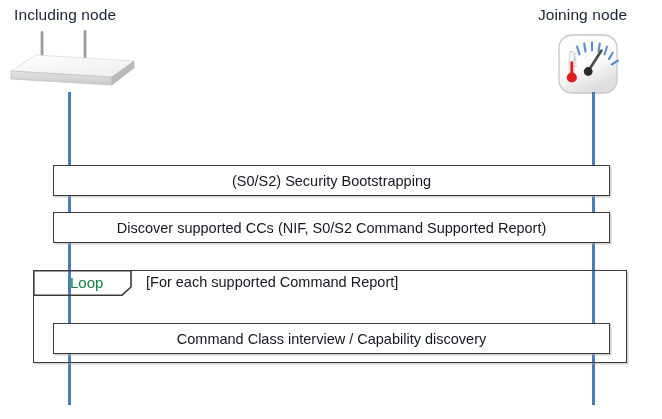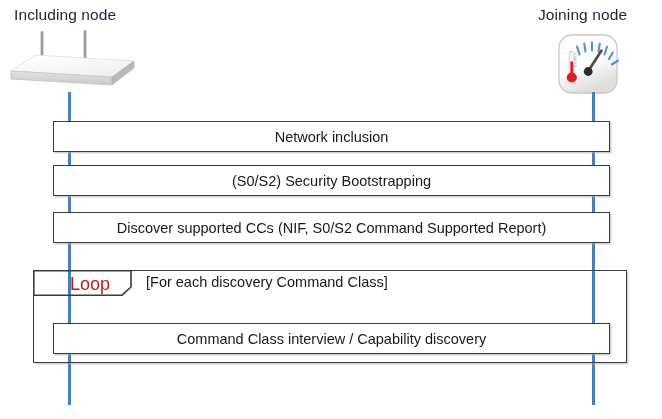--- a/index.html
+++ b/index.html
@@ -82,22 +82,22 @@
     left: 33px;
     top: 270px;
     width: 99px;
     height: 26px;
   }
   #loop-tab svg { display: block; }
   #loop-tab-label {
     position: absolute;
     left: 70px;
     top: 274px;
-    font-size: 18px;
-    color: #b91c1c;
+    font-size: 15px;
+    color: #15803d;
     white-space: nowrap;
   }
   #loop-condition-label {
     position: absolute;
     left: 146px;
     top: 274px;
     font-size: 14.5px;
     color: #14181f;
     white-space: nowrap;
   }
@@ -176,33 +176,32 @@
 
       <rect x="15.2" y="20.5" width="5.2" height="23" rx="2.6" fill="#f2f2f2" stroke="#cfcfcf" stroke-width="0.8"></rect>
       <rect x="16.4" y="30.5" width="2.8" height="14" fill="#e02020"></rect>
       <circle cx="17.8" cy="46.5" r="5.1" fill="#e02020"></circle>
     </svg>
   </div>
 
   <div id="lifeline-left" class="lifeline"></div>
   <div id="lifeline-right" class="lifeline"></div>
 
-  <div id="msg-network-inclusion" class="msg-box">Network inclusion</div>
 
   <div id="msg-security-bootstrapping" class="msg-box">(S0/S2) Security Bootstrapping</div>
 
   <div id="msg-discover-ccs" class="msg-box">Discover supported CCs (NIF, S0/S2 Command Supported Report)</div>
 
   <div id="loop-frame"></div>
 
   <div id="loop-tab">
     <svg width="99" height="26" viewBox="0 0 99 26">
       <polygon points="0.8,0.8 98,0.8 98,17 89,25.2 0.8,25.2" fill="none" stroke="#3b3b3b" stroke-width="1.6"></polygon>
     </svg>
   </div>
 
   <div id="loop-tab-label">Loop</div>
 
-  <div id="loop-condition-label">[For each discovery Command Class]</div>
+  <div id="loop-condition-label">[For each supported Command Report]</div>
 
   <div id="msg-cc-interview" class="msg-box">Command Class interview / Capability discovery</div>
 
 </div>
 
 </body></html>

